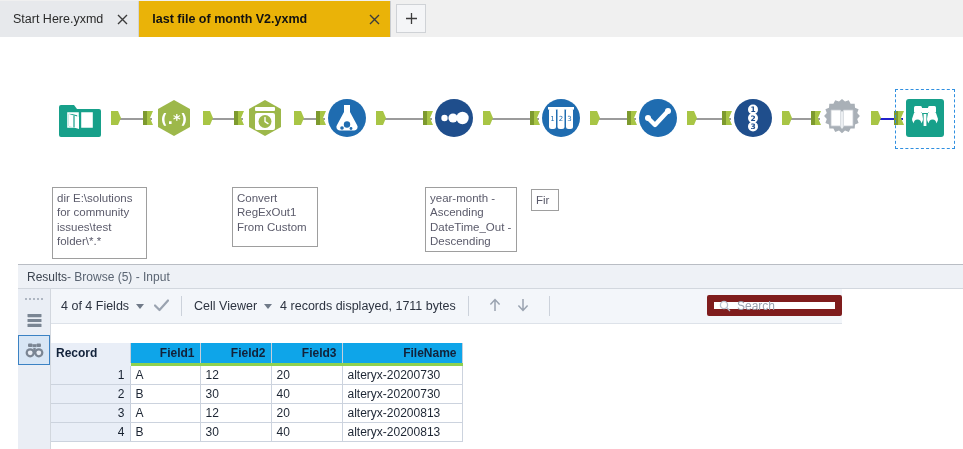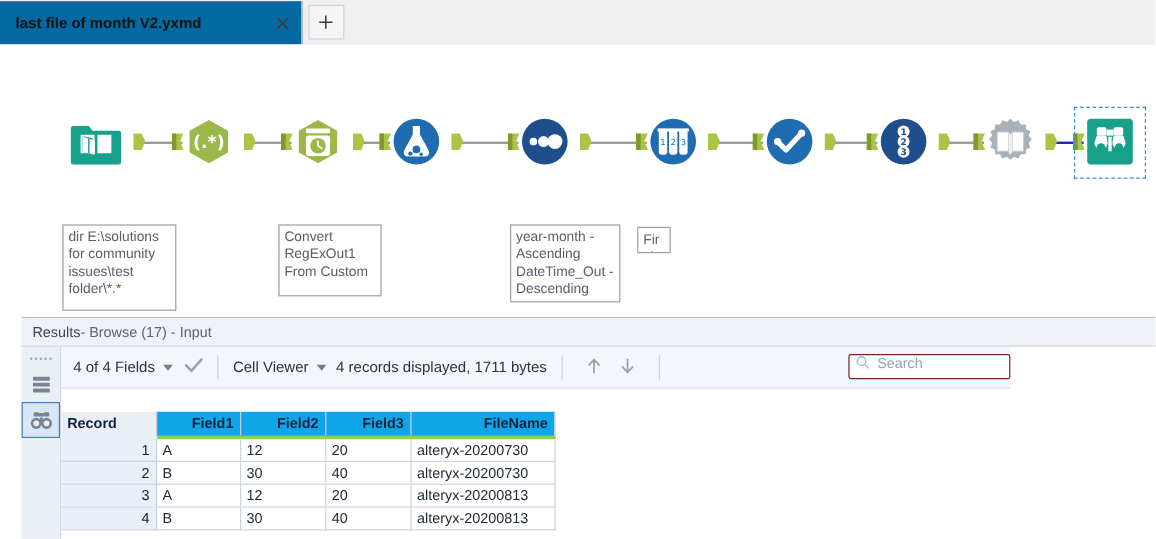--- a/index.html
+++ b/index.html
@@ -21,21 +21,21 @@
     display: flex; align-items: flex-end;
   }
   .tab {
     height: 36px; display: flex; align-items: center;
     padding: 0 8px 0 13px;
     font-size: 12.5px; color: #2b2b2b;
     border-right: 1px solid #d3d5d8;
     background: #e7e9ec;
     position: relative;
   }
-  .tab.active { background: #0369a1; color: #111; border-right: 1px solid #c9ccd1; gap: 48px; }
+  .tab.active { background: #eab308; color: #111; border-right: 1px solid #c9ccd1; gap: 48px; }
   .tab-label { white-space: nowrap; }
   .tab.active .tab-label { font-weight: bold; }
   .tab-close {
     margin-left: 12px; width: 15px; height: 15px;
     display: flex; align-items: center; justify-content: center;
     color: #4a4a4a; font-size: 13px; line-height: 1;
   }
   .tab-close svg { display: block; }
   .tab-new {
     width: 28px; height: 27px; margin-left: 5px; margin-bottom: 4px;
@@ -122,22 +122,22 @@
     display:flex; align-items:center; padding-left:10px; gap:0px;
     position: relative;
   }
   .tb-item { display:flex; align-items:center; font-size:12.5px; color:#2c3340; white-space:nowrap;}
   .tb-caret { margin:0 6px 0 7px; width:0;height:0;border-left:4px solid transparent;border-right:4px solid transparent;border-top:5px solid #707a88;}
   .tb-sep { width:1px; height:20px; background:#ccd2db; margin:0 12px; }
   .tb-check { color:#8e98a6; font-size:15px; margin-left:4px;}
   .tb-arrow { color:#9aa3b0; font-size:17px; padding:0 7px; line-height:1;}
   .searchbox {
     position:absolute; right:0px; top:6px; width:135px; height:21px;
-    border:1px solid #7f1d1d; background:#fff; border-radius:2px;
-    display:flex; padding-left:5px; box-sizing:border-box;
+    border:7px solid #7f1d1d; background:#fff; border-radius:2px;
+    display:flex; align-items:center; padding-left:5px; box-sizing:border-box;
   }
   .searchbox span { color:#9aa3b0; font-size:12px; margin-left:6px;}
 
   
   .grid { position:absolute; left:0; top:35px; right:0; bottom:0; background:#fff; overflow:hidden;margin-top:19px;}
   table.dt { border-collapse: collapse; table-layout: fixed; }
   table.dt th {
     background:#0ea5e9; color:#12223a; font-size:12px; font-weight:bold;
     text-align:right; padding:3px 5px; height:18px;
     border-right:1px solid #c6cedb; border-bottom:3px solid #8fd14f;
@@ -154,20 +154,28 @@
     background:#e9eef7; text-align:right; color:#16202f;
     border-right:1px solid #c6cedb;
   }
 </style>
 </head>
 <body>
 
 <div id="app">
 
   <div class="tabbar">
+    <div class="tab">
+      <span class="tab-label">Start Here.yxmd</span>
+      <span class="tab-close">
+        <svg width="11" height="11" viewBox="0 0 11 11">
+            <path d="M1 1 L10 10 M10 1 L1 10" stroke="#3c3c3c" stroke-width="1.4" fill="none"></path>
+          </svg>
+      </span>
+    </div>
     <div class="tab active">
       <span class="tab-label">last file of month V2.yxmd</span>
       <span class="tab-close">
         <svg width="11" height="11" viewBox="0 0 11 11">
             <path d="M1 1 L10 10 M10 1 L1 10" stroke="#3c3c3c" stroke-width="1.4" fill="none"></path>
           </svg>
       </span>
     </div>
     <div class="tab-new">
       <svg width="13" height="13" viewBox="0 0 13 13">
@@ -336,21 +344,21 @@
     <div class="annot" style="left:52px; top:106px; width:95px; height:72px;">dir E:\solutions for community issues\test folder\*.*</div>
     <div class="annot" style="left:232px; top:106px; width:86px; height:60px;">Convert RegExOut1 From Custom</div>
     <div class="annot" style="left:425px; top:106px; width:92px; height:65px;">year-month - Ascending DateTime_Out - Descending</div>
     <div class="annot" style="left:531px; top:108px; width:28px; height:22px;">First 1</div>
   </div>
 
   <div class="results">
 
     <div class="results-title">
       <b>Results</b>
-        <span> - Browse (17) - Input</span>
+        <span> - Browse (5) - Input</span>
     </div>
 
     <div class="res-body">
 
       <div class="res-rail">
         <div class="rail-grip">
           <i></i>
             <i></i>
             <i></i>
             <i></i>

